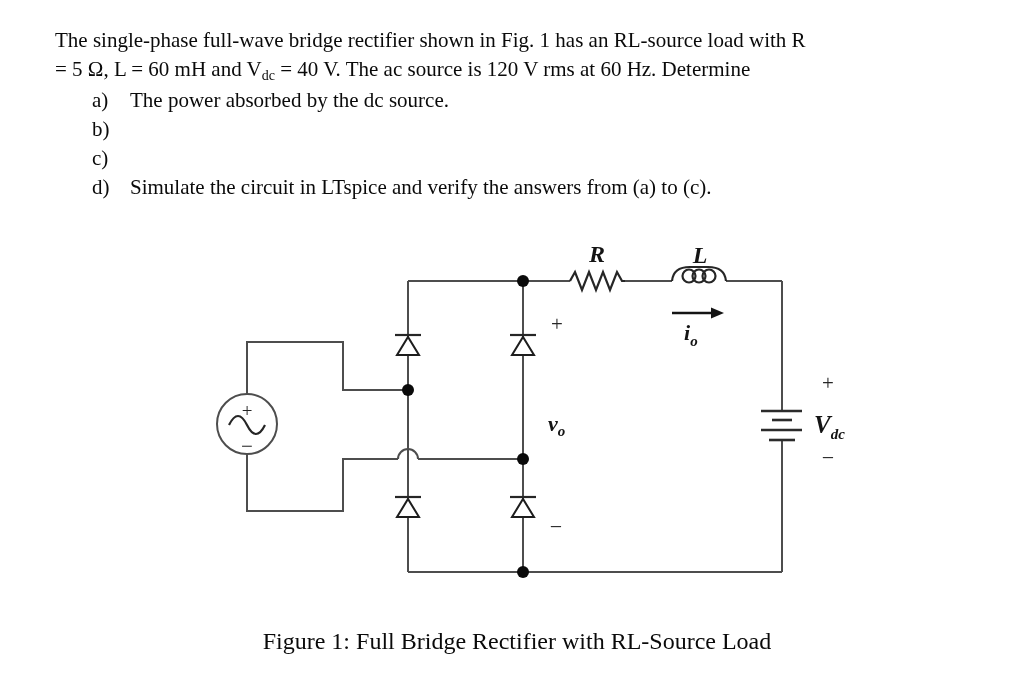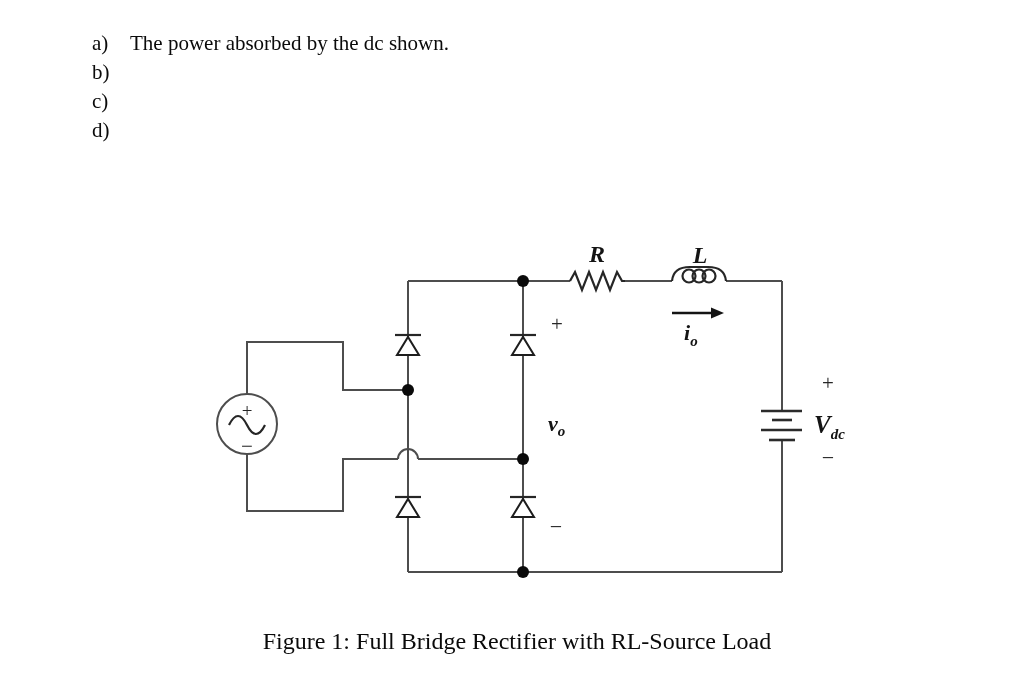--- a/index.html
+++ b/index.html
@@ -119,31 +119,34 @@
   <text class="sign" x="557" y="331" font-size="21" text-anchor="middle">+</text>
   <text class="lbl" x="548" y="431" font-size="22"><tspan>v</tspan><tspan font-size="15" dy="5">o</tspan></text>
   <text class="sign" x="556" y="534" font-size="22" text-anchor="middle">−</text>
 
   <text class="sign" x="828" y="390" font-size="21" text-anchor="middle">+</text>
   <text class="lbl" x="814" y="433" font-size="25"><tspan>V</tspan><tspan font-size="15" dy="6">dc</tspan></text>
   <text class="sign" x="828" y="465" font-size="22" text-anchor="middle">−</text>
 </svg>
 
 <div class="problem">
+  <div class="p-line">The single-phase full-wave bridge rectifier shown in Fig. 1 has an RL-source load with R</div>
+  <div class="p-line"><span>= 5 Ω, L = 60 mH and V</span><sub class="inline-sub">dc</sub><span> = 40 V. The ac source is 120 V rms at 60 Hz. Determine</span></div>
 
   <div class="items">
     <div class="item">
       <span class="marker">a)</span>
-      <span>The power absorbed by the dc shown.</span>
+      <span>The power absorbed by the dc source.</span>
     </div>
     <div class="item">
       <span class="marker">b)</span>
     </div>
     <div class="item">
       <span class="marker">c)</span>
     </div>
     <div class="item">
       <span class="marker">d)</span>
+      <span>Simulate the circuit in LTspice and verify the answers from (a) to (c).</span>
     </div>
   </div>
 </div>
 
 <div class="caption">Figure 1: Full Bridge Rectifier with RL-Source Load</div>
 
 </body></html>

